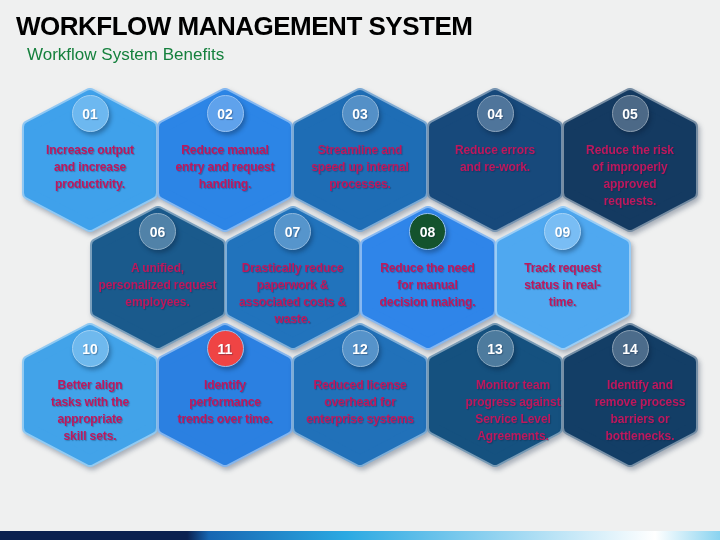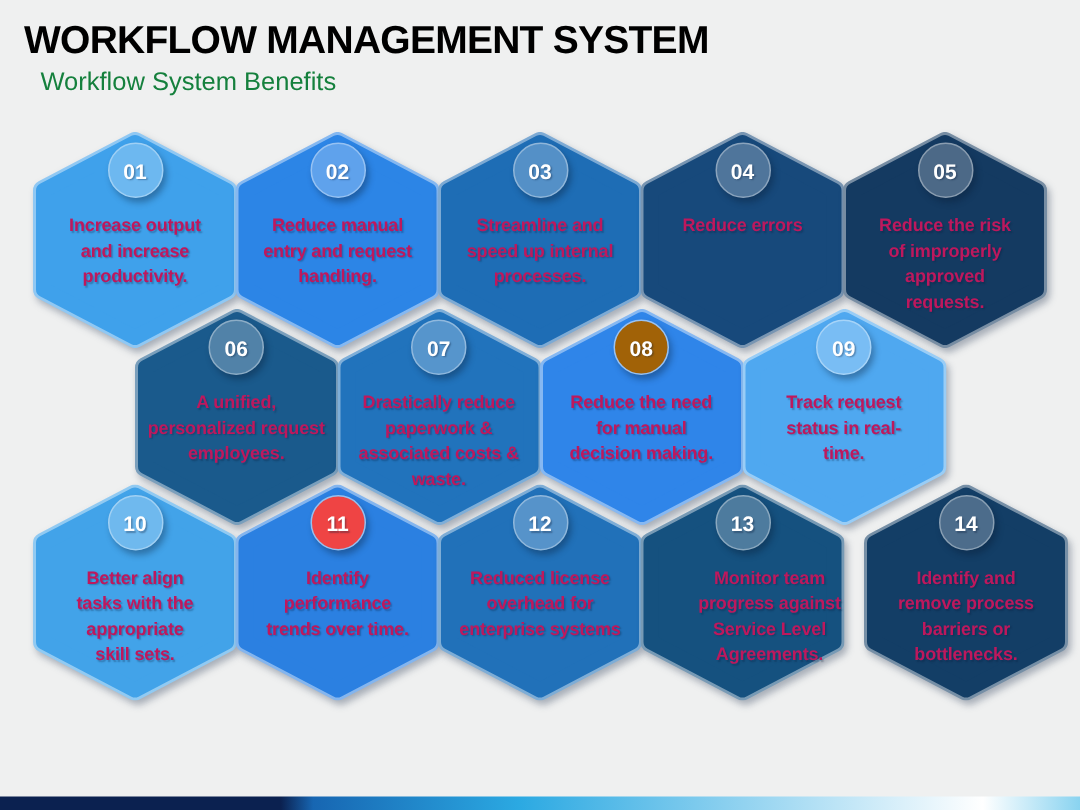--- a/index.html
+++ b/index.html
@@ -104,20 +104,21 @@
       <div class="hex" style="left: 427px; top: 88px;">
     <svg class="hex-svg" width="136" height="144" viewBox="0 0 136 144">
       <polygon class="hex-rim" points="68,7 129,39 129,105 68,137 7,105 7,39" fill="none" stroke-width="14" stroke-linejoin="round" stroke="rgb(120,149,178)"></polygon>
       <polygon class="hex-body" points="68,7 129,39 129,105 68,137 7,105 7,39" stroke-width="10" stroke-linejoin="round" fill="#17497b" stroke="#17497b"></polygon>
     </svg>
     <div class="hex-badge" style="background: rgb(79, 117, 155); border-color: rgb(139, 164, 189);">
       <span class="hex-num">04</span>
     </div>
     <div class="hex-text">
           <div>Reduce errors</div>
+          <div>and re-work.</div>
         </div>
   </div>
       <div class="hex" style="left: 562px; top: 88px;">
     <svg class="hex-svg" width="136" height="144" viewBox="0 0 136 144">
       <polygon class="hex-rim" points="68,7 129,39 129,105 68,137 7,105 7,39" fill="none" stroke-width="14" stroke-linejoin="round" stroke="rgb(119,141,163)"></polygon>
       <polygon class="hex-body" points="68,7 129,39 129,105 68,137 7,105 7,39" stroke-width="10" stroke-linejoin="round" fill="#143a61" stroke="#143a61"></polygon>
     </svg>
     <div class="hex-badge" style="background: rgb(76, 105, 135); border-color: rgb(138, 157, 176);">
       <span class="hex-num">05</span>
     </div>
@@ -155,21 +156,21 @@
           <div>paperwork &amp;</div>
           <div>associated costs &amp;</div>
           <div>waste.</div>
         </div>
   </div>
       <div class="hex" style="left: 359.5px; top: 206px;">
     <svg class="hex-svg" width="136" height="144" viewBox="0 0 136 144">
       <polygon class="hex-rim" points="68,7 129,39 129,105 68,137 7,105 7,39" fill="none" stroke-width="14" stroke-linejoin="round" stroke="rgb(134,184,242)"></polygon>
       <polygon class="hex-body" points="68,7 129,39 129,105 68,137 7,105 7,39" stroke-width="10" stroke-linejoin="round" fill="#2f85e9" stroke="#2f85e9"></polygon>
     </svg>
-    <div class="hex-badge" style="background: #a16207; border-color: rgb(151, 194, 244);">
+    <div class="hex-badge" style="background: #14532d; border-color: rgb(151, 194, 244);">
       <span class="hex-num">08</span>
     </div>
     <div class="hex-text">
           <div>Reduce the need</div>
           <div>for manual</div>
           <div>decision making.</div>
         </div>
   </div>
       <div class="hex" style="left: 494.5px; top: 206px;">
     <svg class="hex-svg" width="136" height="144" viewBox="0 0 136 144">
@@ -236,21 +237,21 @@
     <div class="hex-badge" style="background: rgb(77, 123, 158); border-color: rgb(138, 168, 191);">
       <span class="hex-num">13</span>
     </div>
     <div class="hex-text">
           <div>Monitor team</div>
           <div>progress against</div>
           <div>Service Level</div>
           <div>Agreements.</div>
         </div>
   </div>
-      <div class="hex" style="left: 576px; top: 323px;">
+      <div class="hex" style="left: 562px; top: 323px; padding-left: 20px;">
     <svg class="hex-svg" width="136" height="144" viewBox="0 0 136 144">
       <polygon class="hex-rim" points="68,7 129,39 129,105 68,137 7,105 7,39" fill="none" stroke-width="14" stroke-linejoin="round" stroke="rgb(118,143,166)"></polygon>
       <polygon class="hex-body" points="68,7 129,39 129,105 68,137 7,105 7,39" stroke-width="10" stroke-linejoin="round" fill="#133e66" stroke="#133e66"></polygon>
     </svg>
     <div class="hex-badge" style="background: rgb(76, 108, 139); border-color: rgb(137, 159, 179);">
       <span class="hex-num">14</span>
     </div>
     <div class="hex-text">
           <div>Identify and</div>
           <div>remove process</div>

